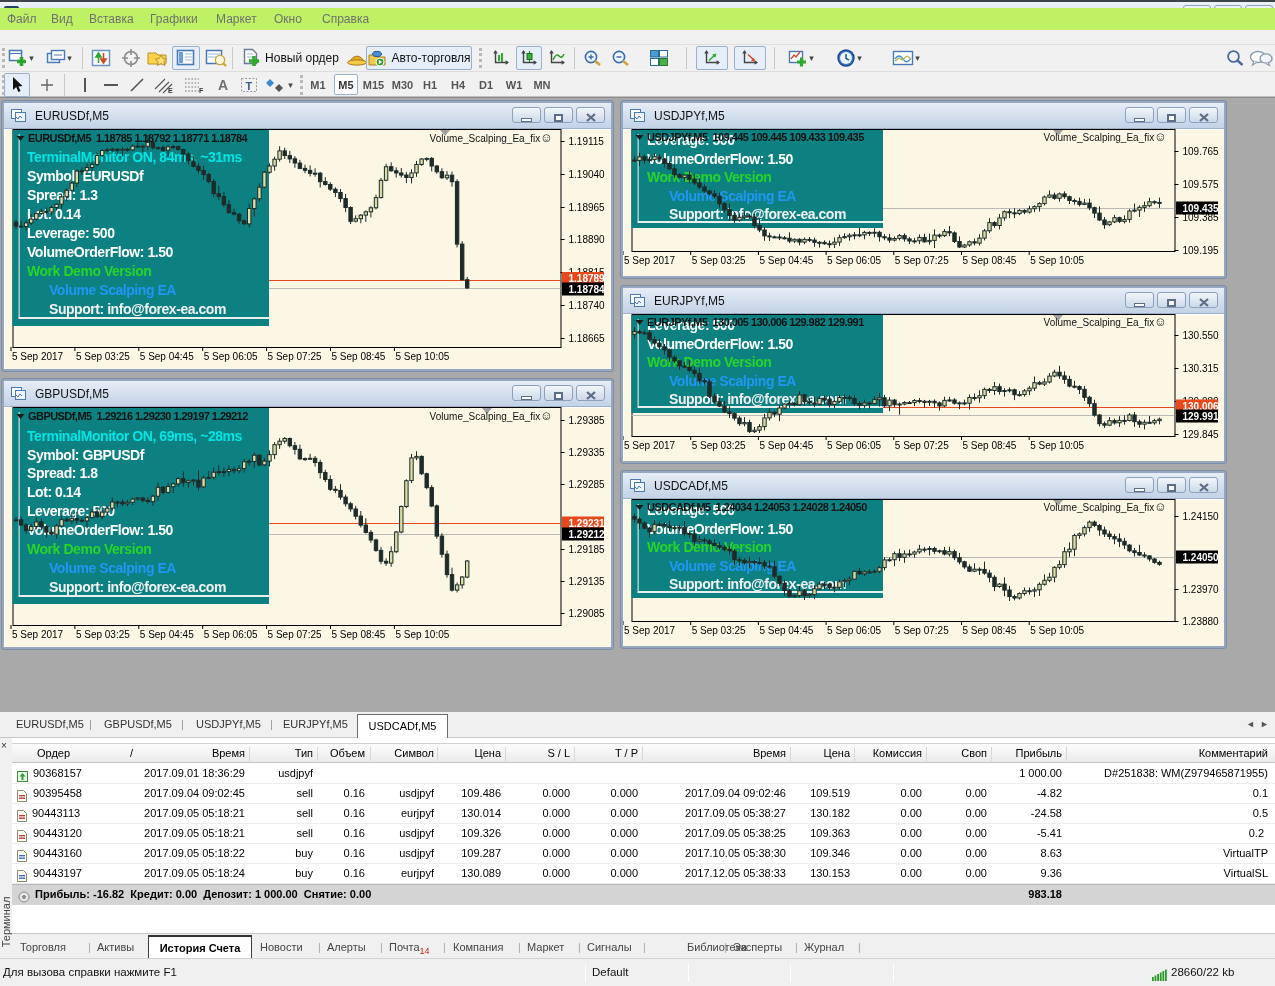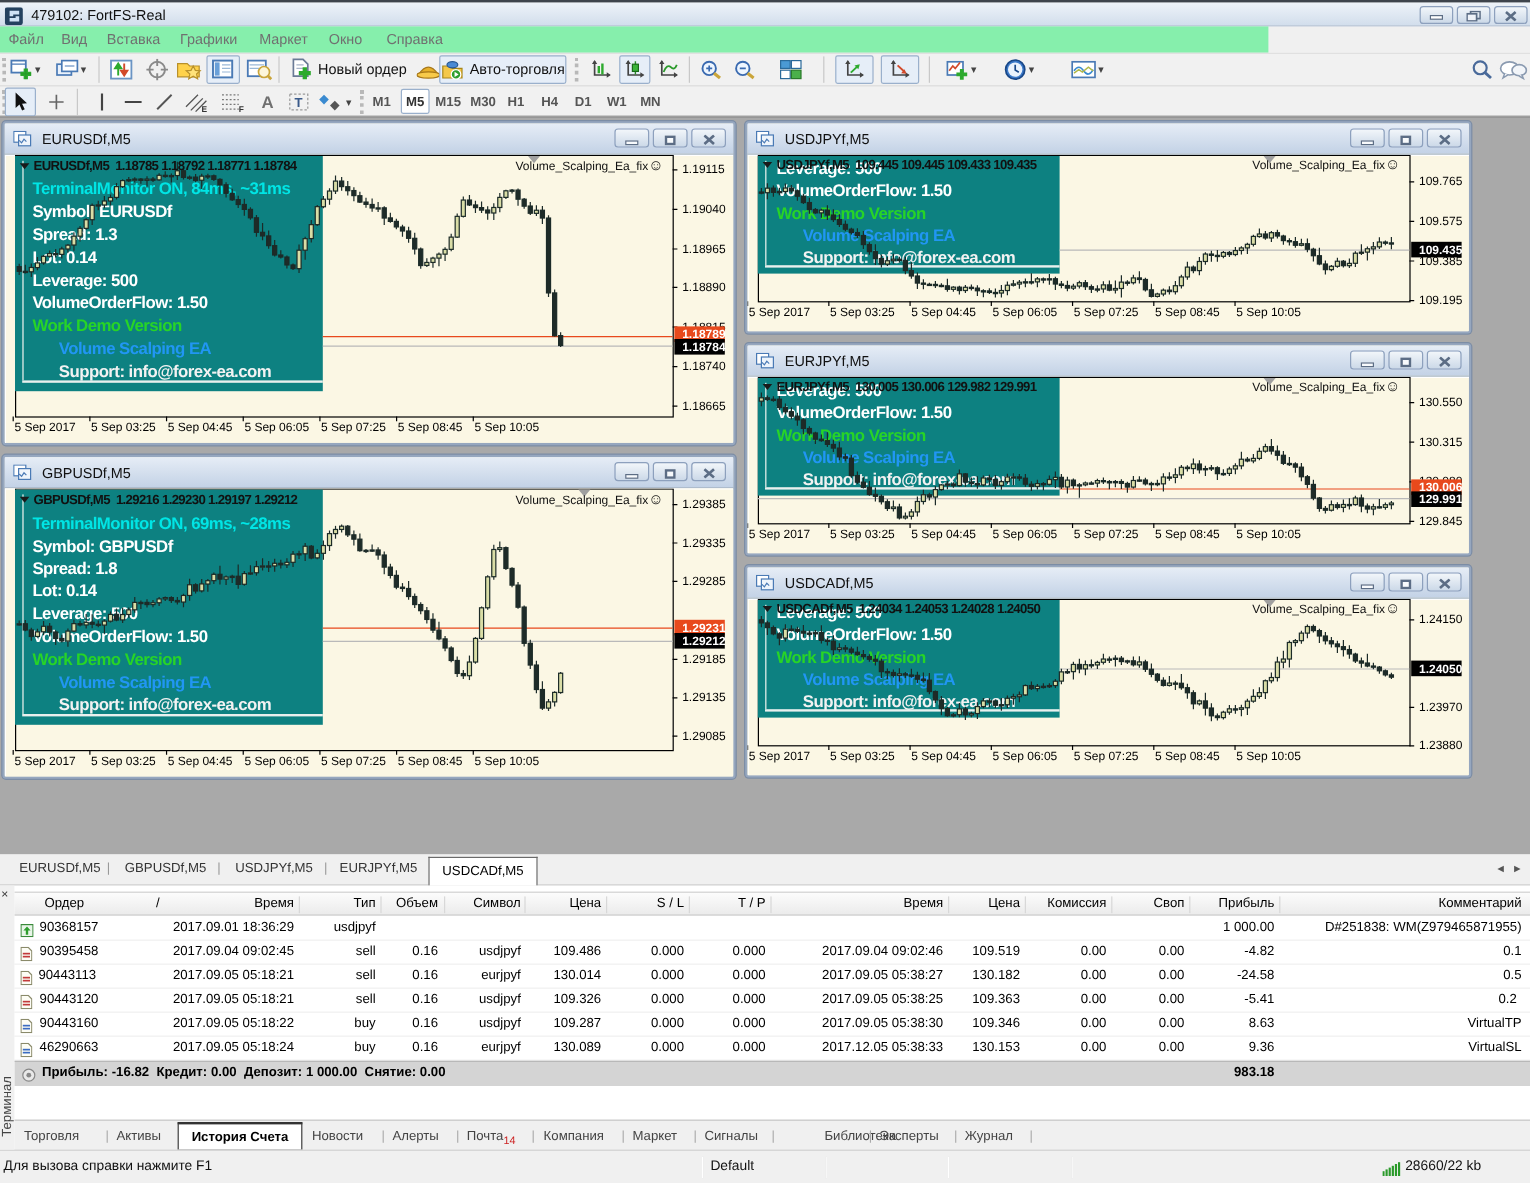--- a/index.html
+++ b/index.html
@@ -5,21 +5,21 @@
   font-family:"Liberation Sans", sans-serif; background:#f0f0f0; }
 
 .titlebar { position:absolute; left:0; top:0; width:1275px; height:22px;
   background:linear-gradient(#eef3f9,#d2deec); border-top:2px solid #3e444c; border-bottom:1px solid #b6c4d6;}
 .titlebar .logo { position:absolute; left:4px; top:4px; }
 .titlebar .ttl { position:absolute; left:26px; top:4px; font-size:12px; color:#111; }
 .wbtn { position:absolute; top:3px; width:28px; height:15px; border:1px solid #8da0bd; border-radius:3px;
   background:linear-gradient(#f2f6fa,#ccd9e8); text-align:center; }
 .wbtn svg { display:block; margin:3px auto; }
 
-.menubar { position:absolute; left:0; top:22px; width:1057px; height:22px; background:#86efac; }
+.menubar { position:absolute; left:0; top:8px; width:1275px; height:22px; background:#bef264; }
 .menubar span { position:absolute; top:4px; font-size:12px; color:#707070; }
 
 .toolbar { position:absolute; left:0; width:1275px; background:#f1f1f1; }
 .tbtn { position:absolute; display:inline-flex; align-items:center; justify-content:center; }
 .tbtn.press { background:#e6eef8; border:1px solid #9ab0cc; border-radius:2px; }
 .tbtn .tlbl { font-size:12px; color:#111; margin-left:4px; white-space:nowrap; }
 .darr { font-size:9px; color:#444; margin-left:1px; }
 .tsep { position:absolute; width:1px; height:22px; background:#c8c8c8; }
 .grip { position:absolute; width:3px; height:20px; border-left:3px dotted #b8b8b8; }
 .tfbtn { position:absolute; top:74px; height:21px; font-size:11px; font-weight:bold; color:#555;
@@ -1797,34 +1797,34 @@
         <rect x="2" y="7.5" width="6" height="1.4" fill="#3b6cc2"></rect>
       </svg></span>
     <span class="tc" style="left:21px">90443160</span>
     <span class="tc tr" style="left:33px;width:200px">2017.09.05 05:18:22</span>
     <span class="tc tr" style="left:101px;width:200px">buy</span>
     <span class="tc tr" style="left:153px;width:200px">0.16</span>
     <span class="tc tr" style="left:222px;width:200px">usdjpyf</span>
     <span class="tc tr" style="left:289px;width:200px">109.287</span>
     <span class="tc tr" style="left:358px;width:200px">0.000</span>
     <span class="tc tr" style="left:426px;width:200px">0.000</span>
-    <span class="tc tr" style="left:574px;width:200px">2017.09.05 05:38:30</span>
+    <span class="tc tr" style="left:574px;width:200px">2017.10.05 05:38:30</span>
     <span class="tc tr" style="left:638px;width:200px">109.346</span>
     <span class="tc tr" style="left:710px;width:200px">0.00</span>
     <span class="tc tr" style="left:775px;width:200px">0.00</span>
     <span class="tc tr" style="left:850px;width:200px">8.63</span>
     <span class="tc tr" style="left:1056px;width:200px">VirtualTP</span>
   </div>
 <div class="trow" style="top:864px">
     <span class="ricon"><svg width="10" height="12" viewBox="0 0 10 12">
         <path d="M0.5 0.5 H6.5 L9.5 3.5 V11.5 H0.5 Z" fill="#fdfdf5" stroke="#8a8a6a"></path>
         <rect x="2" y="5" width="6" height="1.4" fill="#3b6cc2"></rect>
         <rect x="2" y="7.5" width="6" height="1.4" fill="#3b6cc2"></rect>
       </svg></span>
-    <span class="tc" style="left:21px">46290663</span>
+    <span class="tc" style="left:21px">90443197</span>
     <span class="tc tr" style="left:33px;width:200px">2017.09.05 05:18:24</span>
     <span class="tc tr" style="left:101px;width:200px">buy</span>
     <span class="tc tr" style="left:153px;width:200px">0.16</span>
     <span class="tc tr" style="left:222px;width:200px">eurjpyf</span>
     <span class="tc tr" style="left:289px;width:200px">130.089</span>
     <span class="tc tr" style="left:358px;width:200px">0.000</span>
     <span class="tc tr" style="left:426px;width:200px">0.000</span>
     <span class="tc tr" style="left:574px;width:200px">2017.12.05 05:38:33</span>
     <span class="tc tr" style="left:638px;width:200px">130.153</span>
     <span class="tc tr" style="left:710px;width:200px">0.00</span>

